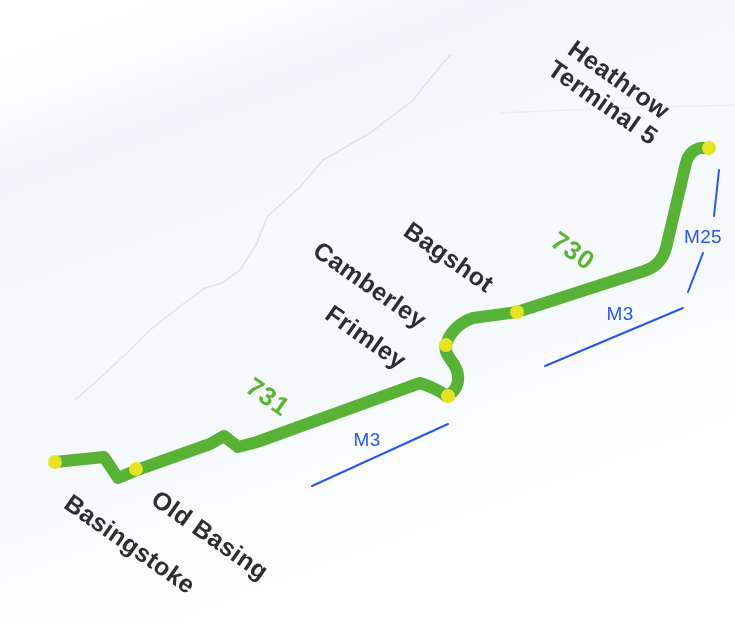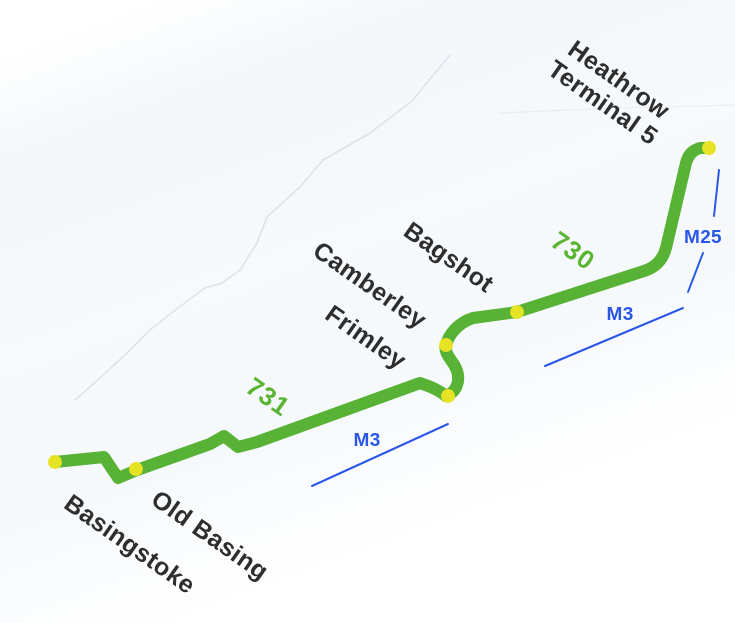--- a/index.html
+++ b/index.html
@@ -26,21 +26,21 @@
   }
   .terminus-label {
     color:#2e2e2e; font-size:25px; font-weight:600; letter-spacing:0.4px;
     text-align:center; line-height:1.1;
   }
   .route-num {
     color:#5cb434; font-size:26px; font-weight:600; letter-spacing:1px;
   }
   .mway-label {
     position:absolute; transform:translate(-50%,-50%);
-    color:#2b57e8; font-size:19px; font-weight:700; letter-spacing:0.3px;
+    color:#2b57e8; font-size:19px; font-weight:400; letter-spacing:0.3px;
     white-space:nowrap;
   }
 </style>
 </head>
 <body>
 
 <div class="canvas">
 
   <div class="wash"></div>
 

